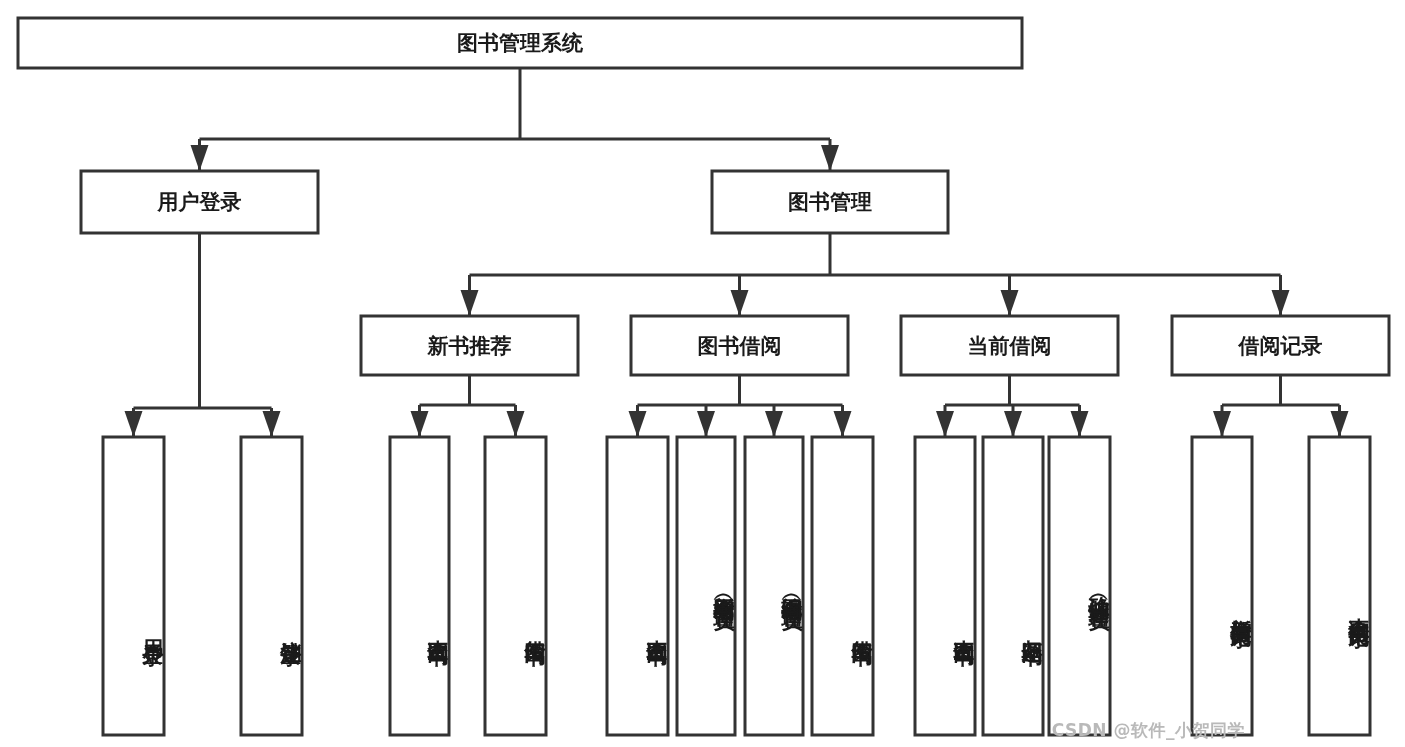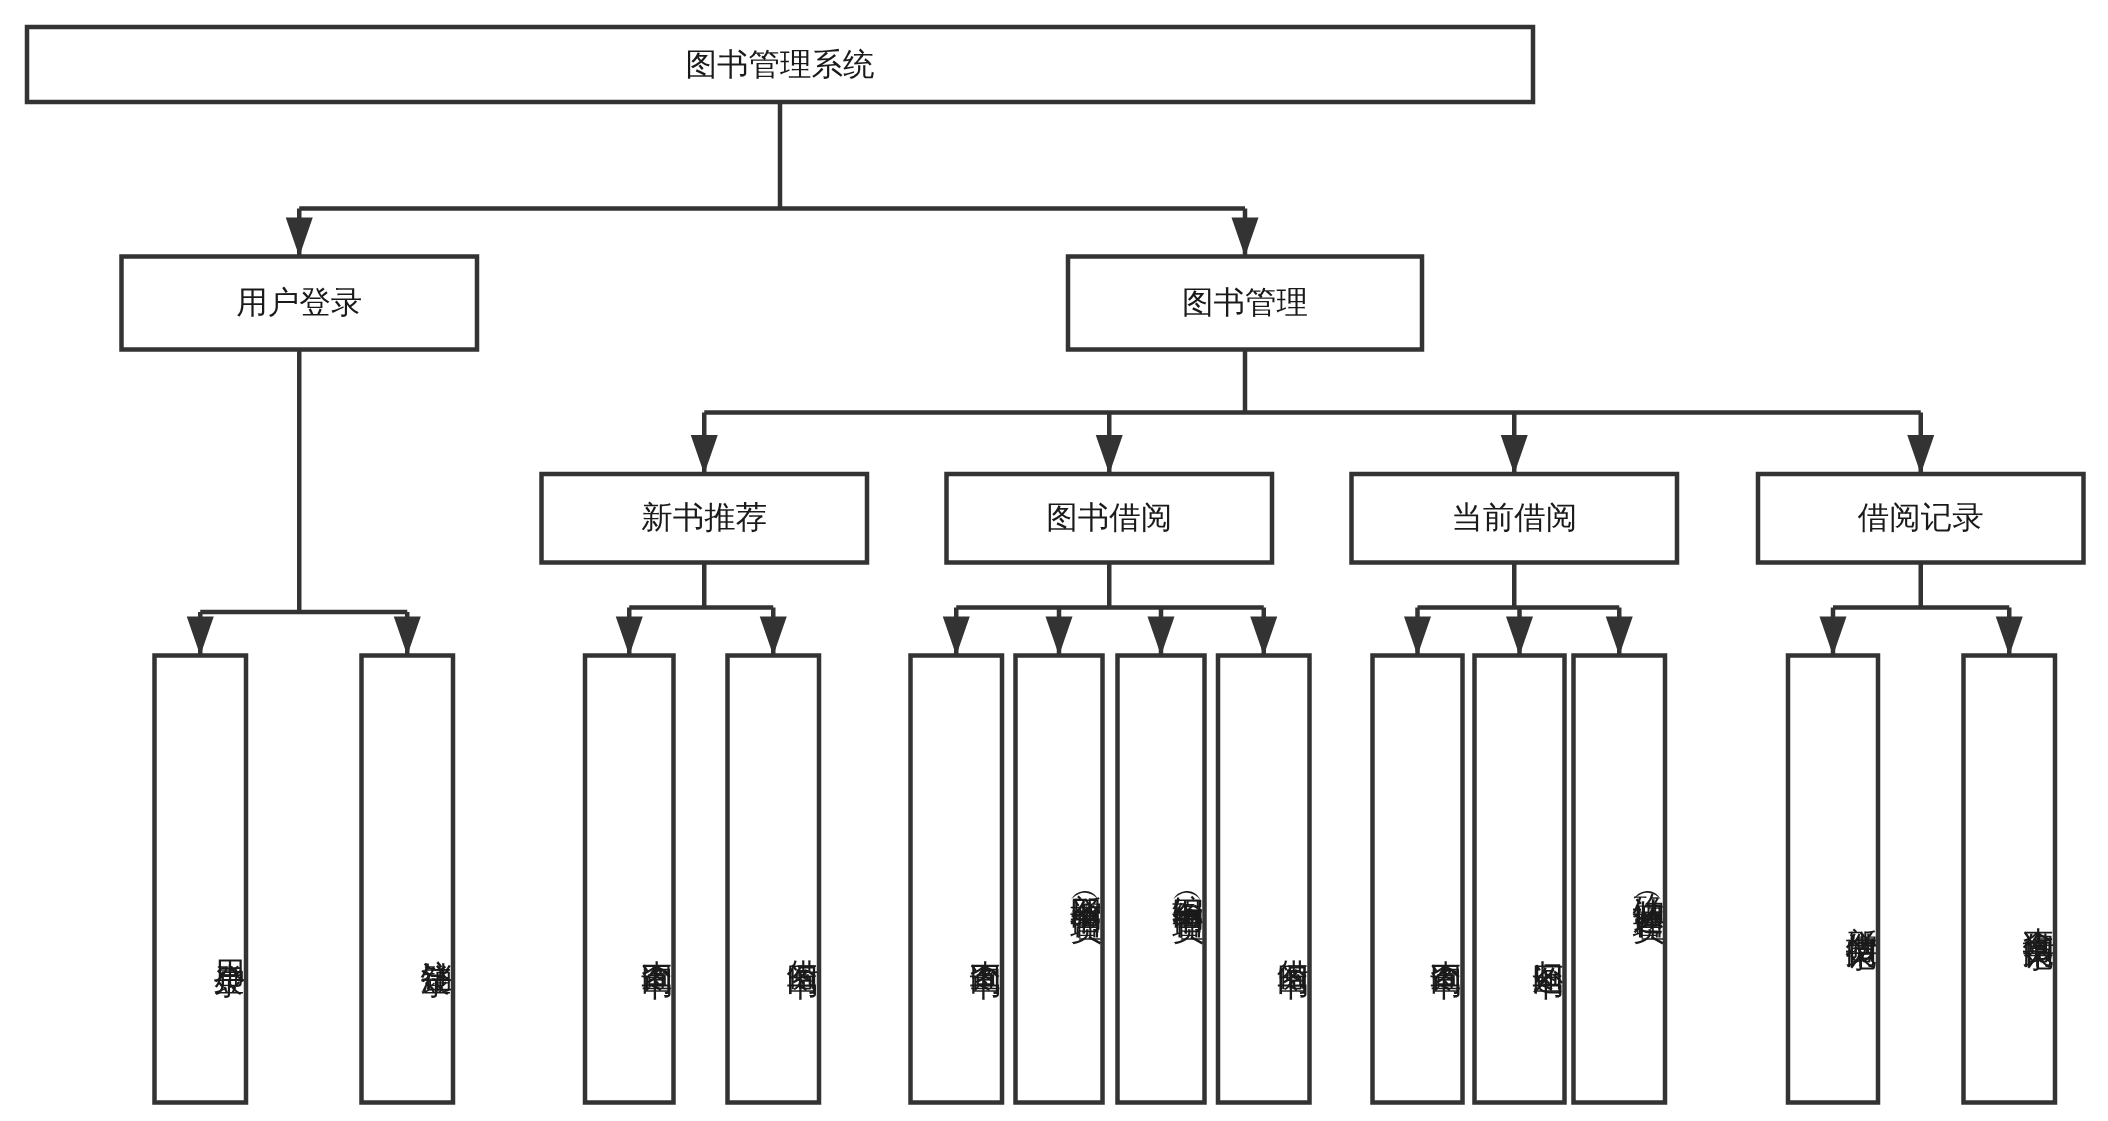--- a/index.html
+++ b/index.html
@@ -11,20 +11,21 @@
     width: 1405px;
     height: 747px;
     font-family: "DejaVu Sans", "Liberation Sans", sans-serif;
     overflow: hidden;
   }
   #diagram-root {
     position: relative;
     width: 1251px;
     height: 747px;
     background: #ffffff;
+    font-weight: bold;
   }
   svg#tree-svg {
     position: absolute;
     left: 0;
     top: 0;
     width: 1405px;
     height: 747px;
   }
   .node-box {
     fill: #ffffff;
@@ -173,13 +174,14 @@
       <div class="vlabel" style="left: 607px; top: 522px; width: 61px; height: 209px;">查询图书</div>
       <div class="vlabel" style="left: 677px; top: 445px; width: 58px; height: 286px;">新增图书（管理员）</div>
       <div class="vlabel" style="left: 745px; top: 445px; width: 58px; height: 286px;">编辑图书（管理员）</div>
       <div class="vlabel" style="left: 812px; top: 522px; width: 61px; height: 209px;">借阅图书</div>
       <div class="vlabel" style="left: 915px; top: 522px; width: 60px; height: 209px;">查询图书</div>
       <div class="vlabel" style="left: 983px; top: 522px; width: 60px; height: 209px;">归还图书</div>
       <div class="vlabel" style="left: 1049px; top: 445px; width: 61px; height: 286px;">确认归还（管理员）</div>
       <div class="vlabel" style="left: 1192px; top: 482px; width: 60px; height: 249px;">新增借阅记录</div>
       <div class="vlabel" style="left: 1309px; top: 482px; width: 61px; height: 249px;">查询借阅记录</div>
     </div>
+  <div class="watermark-text">CSDN @软件_小贺同学</div>
 </div>
 
 </body></html>

